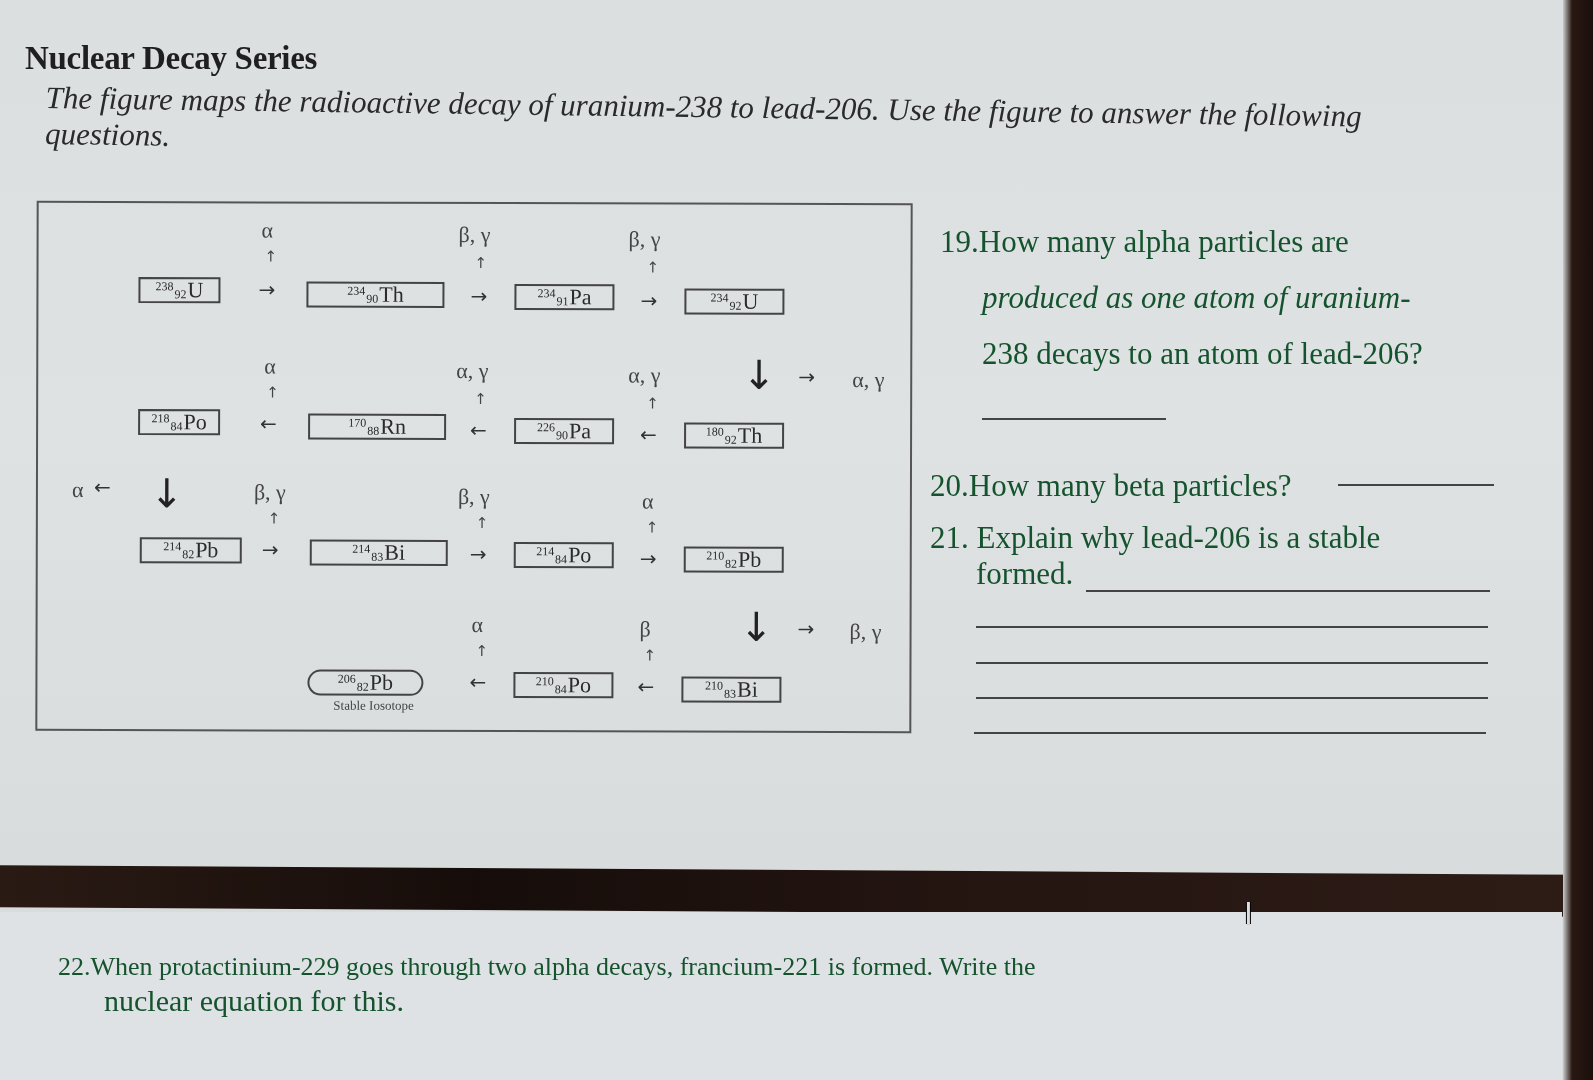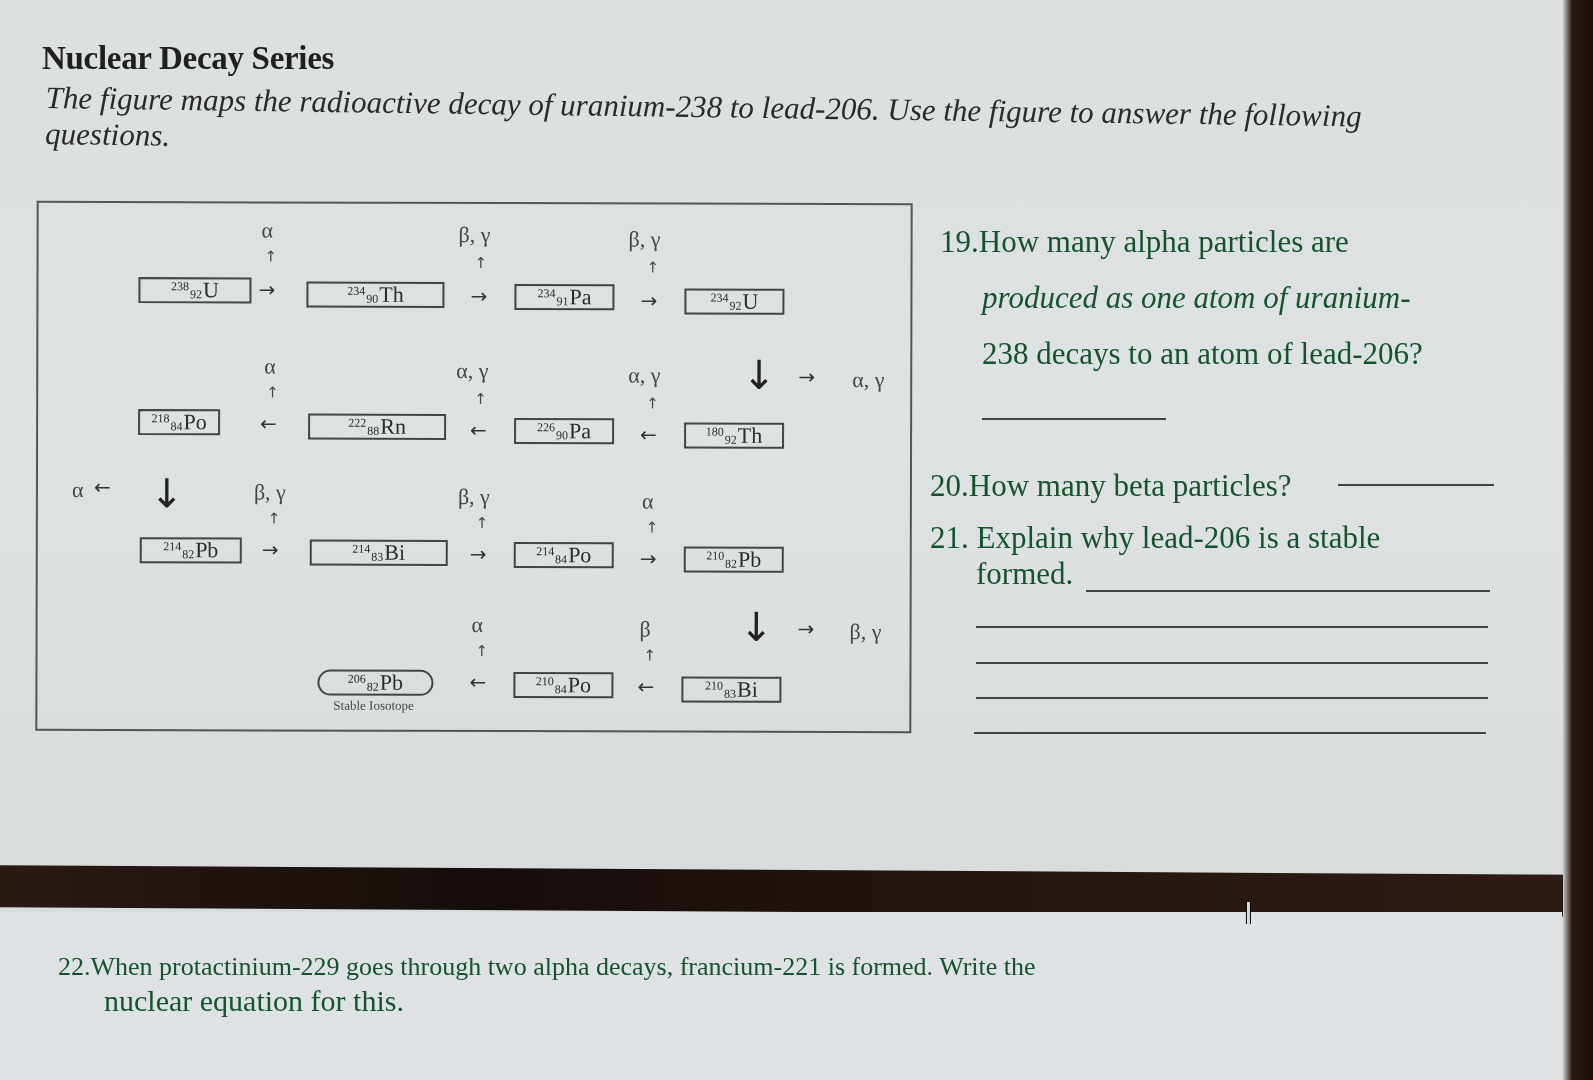--- a/index.html
+++ b/index.html
@@ -20,21 +20,21 @@
   .divider-bar {
     position: absolute; left: 0; top: 870px; width: 1593px; height: 42px;
     background: linear-gradient(90deg, #2a1a14 0%, #160d0a 30%, #241511 60%, #2e1c16 100%);
     transform: skewY(0.35deg);
   }
   .right-edge {
     position: absolute; left: 1563px; top: 0; width: 30px; height: 1080px;
     background: linear-gradient(90deg, #c8cbcc 0%, #2a1812 30%, #1a0f0b 100%);
   }
   .title {
-    position: absolute; left: 42px; top: 40px; font-size: 33px; font-weight: bold;
+    position: absolute; left: 25px; top: 40px; font-size: 33px; font-weight: bold;
     color: #1f1f1f; letter-spacing: -0.3px;
   }
   .subtitle {
     position: absolute; left: 46px; top: 80px; width: 1440px; font-size: 31px;
     font-style: italic; color: #2a2a2a; line-height: 36px; transform: rotate(0.8deg);
     transform-origin: left top;
   }
   .figure {
     position: absolute; left: 36px; top: 202px; width: 876px; height: 530px;
     border: 2px solid #555; box-sizing: border-box;
@@ -79,21 +79,21 @@
 <div class="page-top"></div>
 <div class="divider-bar"></div>
 <div class="page-bottom"></div>
 <div class="right-edge"></div>
 
 <div class="title">Nuclear Decay Series</div>
 <div class="subtitle">The figure maps the radioactive decay of uranium-238 to lead-206.  Use the figure to answer the following questions.</div>
 
 <div class="figure">
 
-  <div class="nuc" style="left:100px;top:74px;width:113px;">
+  <div class="nuc" style="left:100px;top:74px;width:82px;">
     <sup>238</sup>
       <sub>92</sub>
       <span>U</span>
   </div>
   <span class="particle" style="left:223px;top:14px;">α</span>
   <span class="small-up" style="left:226px;top:44px;">↑</span>
   <span class="arrow" style="left:220px;top:74px;">→</span>
 
   <div class="nuc" style="left:268px;top:78px;width:138px;">
     <sup>234</sup>
@@ -135,21 +135,21 @@
   <div class="nuc" style="left:476px;top:214px;width:100px;">
     <sup>226</sup>
       <sub>90</sub>
       <span>Pa</span>
   </div>
   <span class="particle" style="left:418px;top:154px;">α, γ</span>
   <span class="small-up" style="left:436px;top:186px;">↑</span>
   <span class="arrow" style="left:432px;top:214px;">←</span>
 
   <div class="nuc" style="left:270px;top:210px;width:138px;">
-    <sup>222</sup>
+    <sup>170</sup>
       <sub>88</sub>
       <span>Rn</span>
   </div>
   <span class="particle" style="left:226px;top:150px;">α</span>
   <span class="small-up" style="left:228px;top:180px;">↑</span>
   <span class="arrow" style="left:222px;top:208px;">←</span>
 
   <div class="nuc" style="left:100px;top:206px;width:82px;">
     <sup>218</sup>
       <sub>84</sub>
@@ -208,21 +208,21 @@
 
   <div class="nuc" style="left:476px;top:468px;width:100px;">
     <sup>210</sup>
       <sub>84</sub>
       <span>Po</span>
   </div>
   <span class="particle" style="left:434px;top:408px;">α</span>
   <span class="small-up" style="left:438px;top:438px;">↑</span>
   <span class="arrow" style="left:432px;top:466px;">←</span>
 
-  <div class="nuc" style="left:280px;top:466px;width:116px;border-radius:13px;">
+  <div class="nuc" style="left:270px;top:466px;width:116px;border-radius:13px;">
     <sup>206</sup>
       <sub>82</sub>
       <span>Pb</span>
   </div>
   <span class="caption" style="left:296px;top:494px;">Stable Iosotope</span>
 </div>
 
 <div class="q" style="left:940px;top:224px;">19.How many alpha particles are</div>
 <div class="q" style="left:982px;top:280px;font-style:italic;">produced as one atom of uranium-</div>
 <div class="q" style="left:982px;top:336px;">238 decays to an atom of lead-206?</div>

